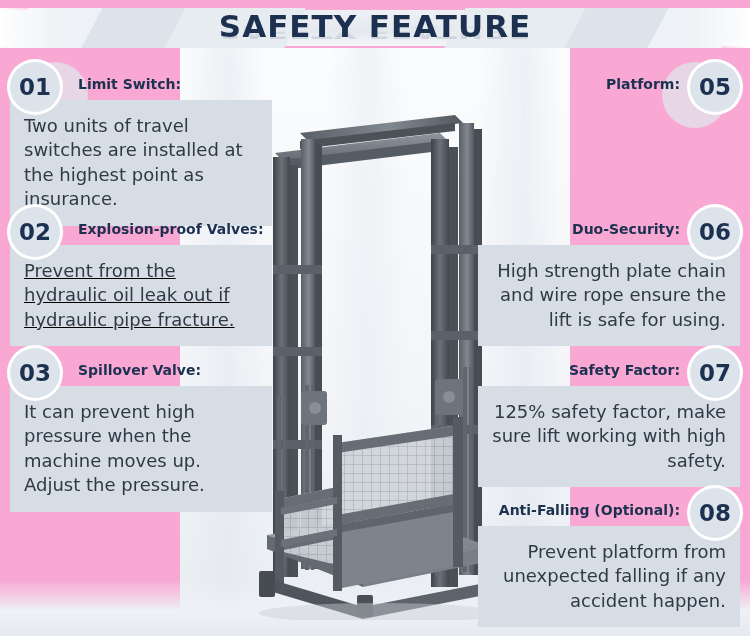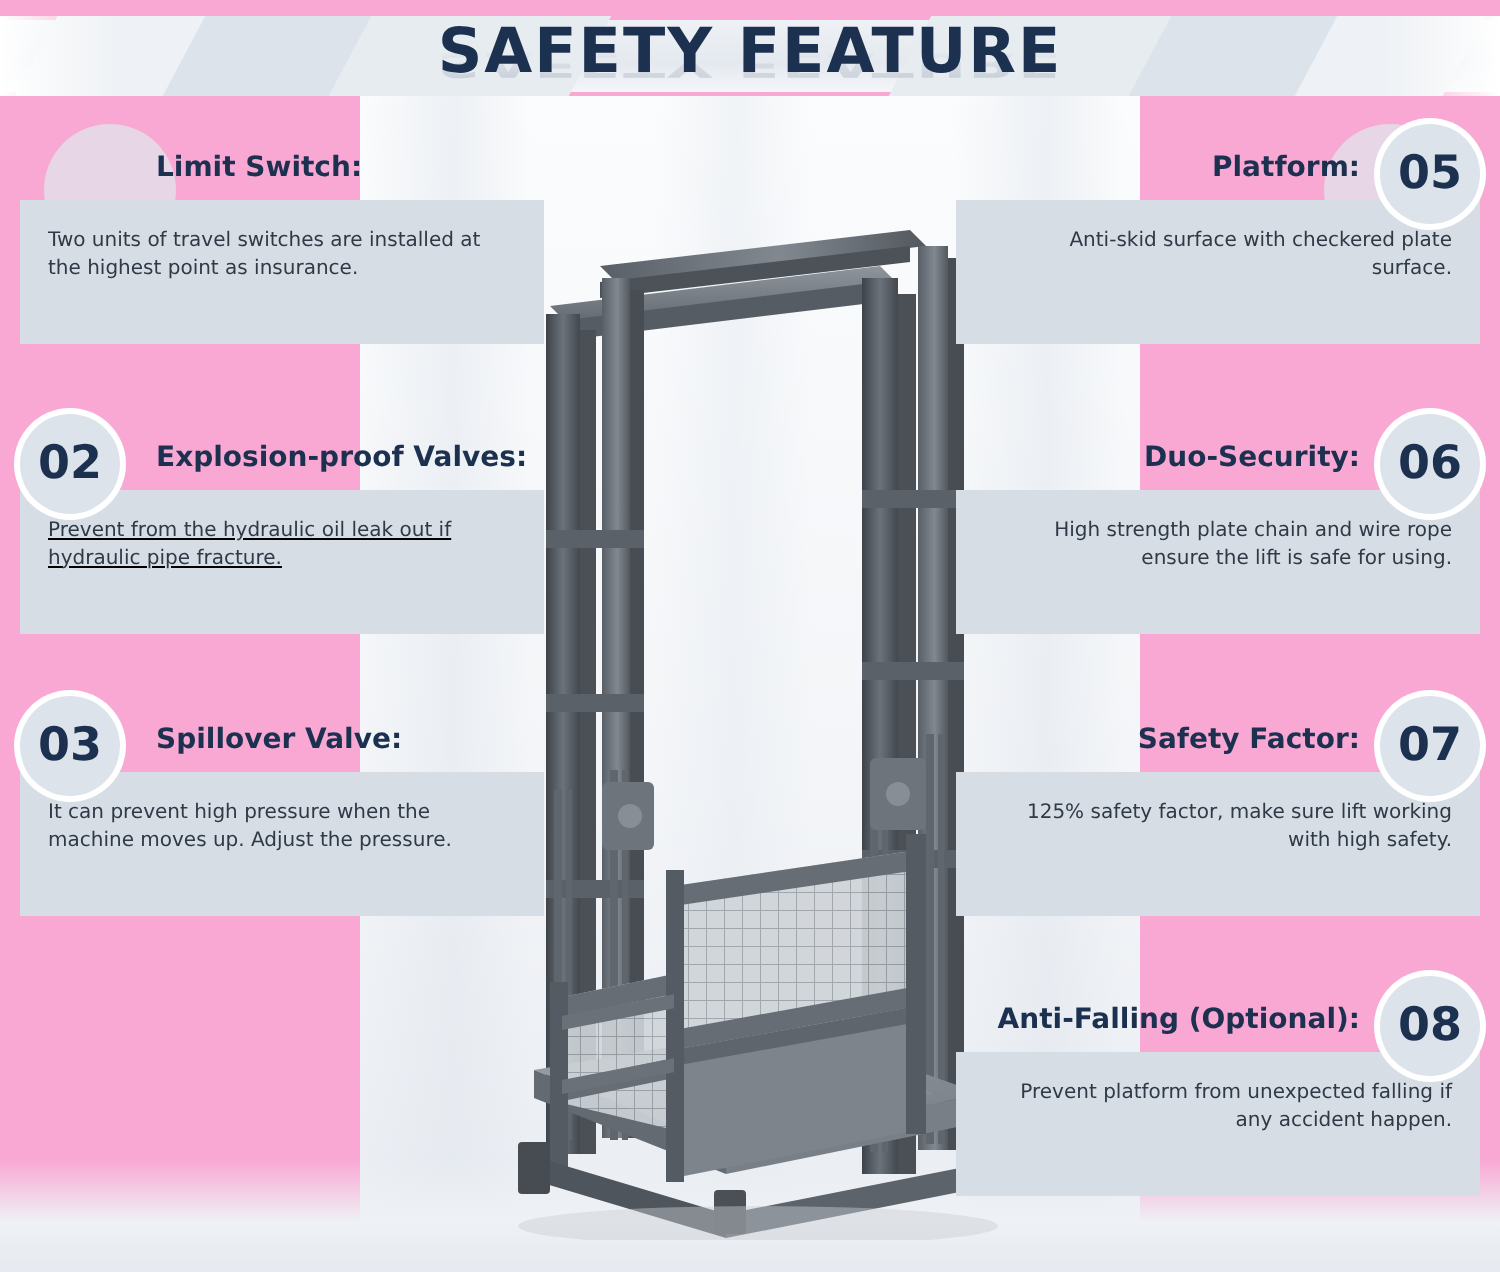--- a/index.html
+++ b/index.html
@@ -158,21 +158,21 @@
     font-family: "DejaVu Sans", sans-serif;
   }
   .feature.left  .label { left: 68px;  text-align: left;  }
   .feature.right .label { right: 60px; text-align: right; }
 
   .body {
     position: relative;
     margin-top: -12px;
     background: #d6dde5;
     padding: 14px 14px 14px 14px;
-    font-size: 10px;
+    font-size: 18px;
     line-height: 1.36;
     color: #2f3a46;
     font-family: "DejaVu Sans", sans-serif;
     min-height: 72px;
     box-sizing: border-box;
   }
   .feature.left  .body { text-align: left; }
   .feature.right .body { text-align: right; }
 
   .feature.f01 { top: 62px; }
@@ -316,20 +316,21 @@
       <rect x="14" y="476" width="16" height="26" rx="2" fill="#464c52"></rect>
       <rect x="238" y="462" width="16" height="26" rx="2" fill="#464c52"></rect>
       <rect x="112" y="500" width="16" height="22" rx="2" fill="#4a5056"></rect>
 
       <ellipse cx="134" cy="518" rx="120" ry="10" fill="#c9ced5" opacity=".45"></ellipse>
     </svg>
   </div>
 
   <div class="feature left f01">
     <div class="head">
+      <div class="badge">01</div>
       <div class="label">Limit Switch:</div>
     </div>
     <div class="body">Two units of travel switches are installed at the highest point as insurance.</div>
   </div>
 
   <div class="feature left f02">
     <div class="head">
       <div class="badge">02</div>
       <div class="label">Explosion-proof Valves:</div>
     </div>
@@ -343,21 +344,20 @@
     </div>
     <div class="body">It can prevent high pressure when the machine moves up. Adjust the pressure.</div>
   </div>
 
 
   <div class="feature right f05">
     <div class="head">
       <div class="badge">05</div>
       <div class="label">Platform:</div>
     </div>
-    <div class="body">Anti-skid surface with checkered plate surface.</div>
   </div>
 
   <div class="feature right f06">
     <div class="head">
       <div class="badge">06</div>
       <div class="label">Duo-Security:</div>
     </div>
     <div class="body">High strength plate chain and wire rope ensure the lift is safe for using.</div>
   </div>
 

